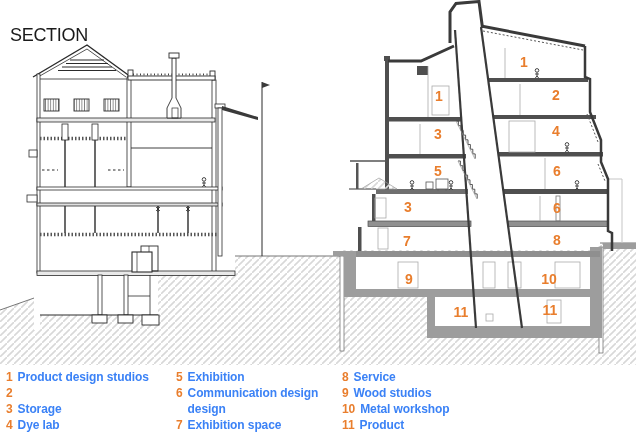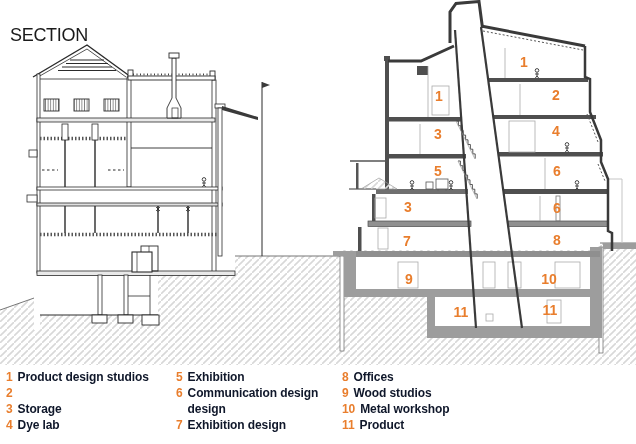--- a/index.html
+++ b/index.html
@@ -11,21 +11,21 @@
   .flabel{font:bold 14px "Liberation Sans","DejaVu Sans",sans-serif;
           fill:var(--accent,#E97E2D);text-anchor:middle;}
   #legend{position:absolute;left:0;top:369px;width:636px;height:70px;}
   .legend-col{position:absolute;top:0;}
   #legend-col-0{left:6px;width:166px;}
   #legend-col-1{left:176px;width:160px;}
   #legend-col-2{left:342px;width:210px;}
   .legend-item{display:flex;align-items:flex-start;font-size:12px;font-weight:bold;
                line-height:16px;color:#1a1a1a;letter-spacing:-0.1px;}
   .legend-item .num{color:var(--accent,#E97E2D);margin-right:5px;flex:none;}
-  .legend-item .lbl{color:#0f172a;}
+  .legend-item .lbl{color:#3b82f6;}
 </style>
 </head>
 <body>
 
 <div id="page">
   <div id="title">SECTION</div>
 
   <svg id="drawing" width="636" height="366" viewBox="0 0 636 366">
     <defs>
       <pattern id="hatch" width="7" height="7" patternUnits="userSpaceOnUse">
@@ -257,27 +257,27 @@
         <div class="legend-item">
           <span class="num">5</span>
           <span class="lbl">Exhibition</span>
         </div>
         <div class="legend-item">
           <span class="num">6</span>
           <span class="lbl">Communication design design</span>
         </div>
         <div class="legend-item">
           <span class="num">7</span>
-          <span class="lbl">Exhibition design</span>
+          <span class="lbl">Exhibition space</span>
         </div>
       </div>
     <div class="legend-col" id="legend-col-2">
         <div class="legend-item">
           <span class="num">8</span>
-          <span class="lbl">Offices</span>
+          <span class="lbl">Service</span>
         </div>
         <div class="legend-item">
           <span class="num">9</span>
           <span class="lbl">Wood studios</span>
         </div>
         <div class="legend-item">
           <span class="num">10</span>
           <span class="lbl">Metal workshop</span>
         </div>
         <div class="legend-item">

